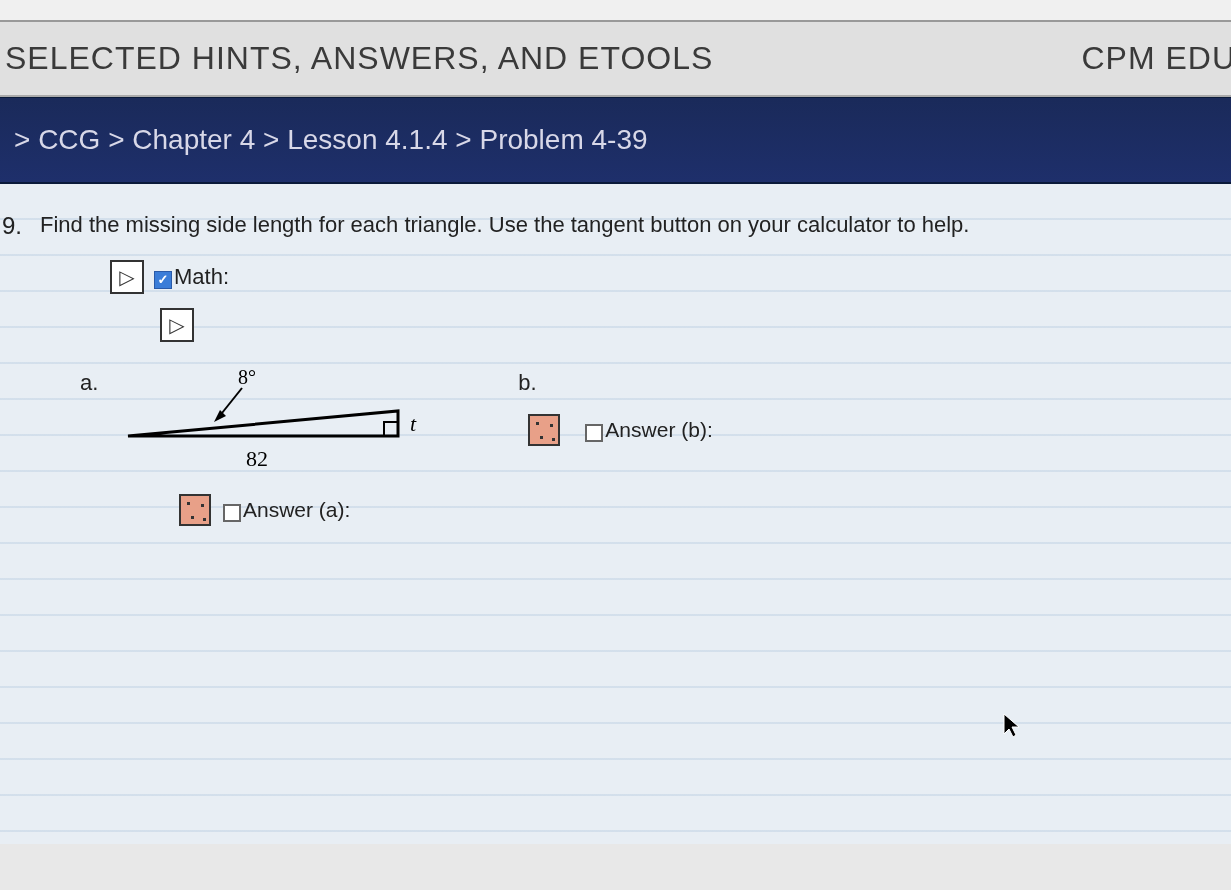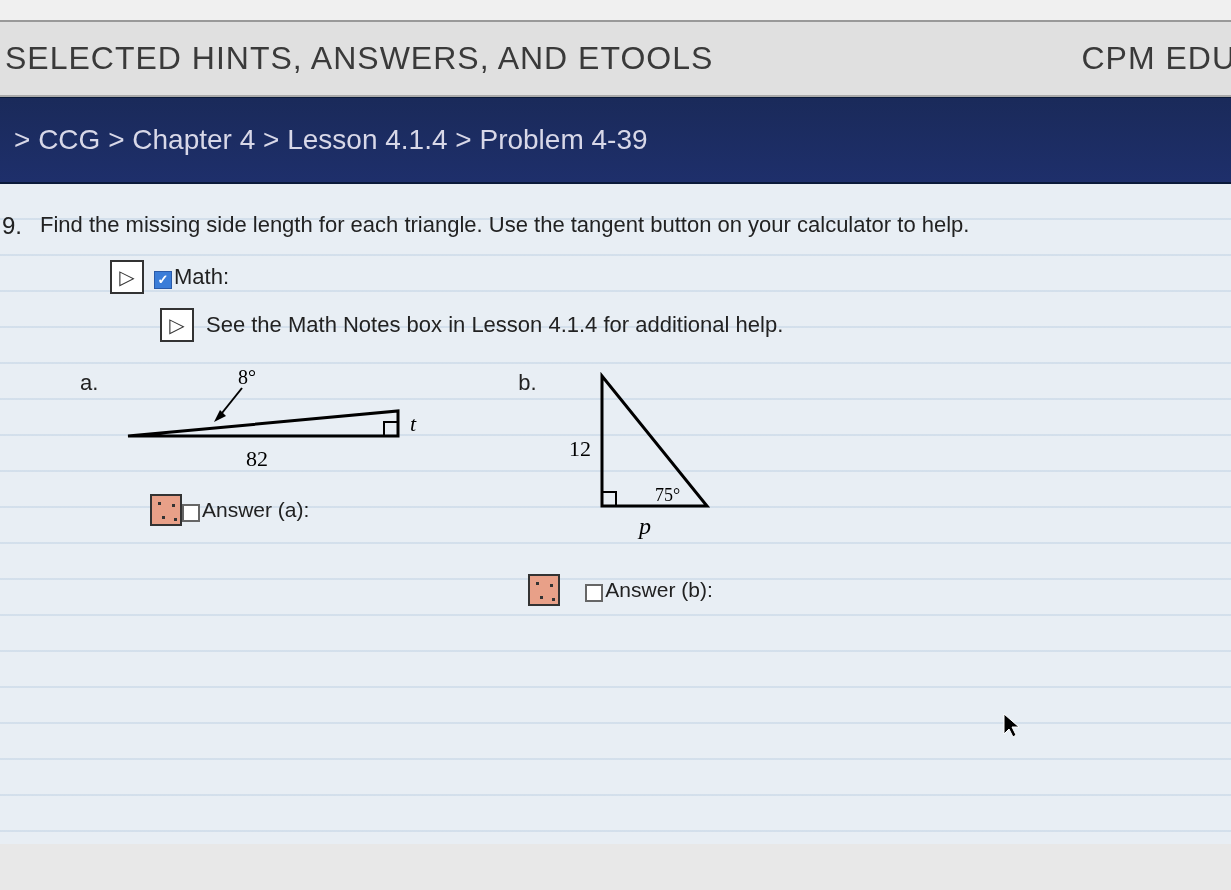--- a/index.html
+++ b/index.html
@@ -148,22 +148,23 @@
     }
     .triangle-a {
       width: 320px;
     }
     .triangle-b {
       width: 170px;
     }
     .answer-row {
       display: flex;
       align-items: center;
+      gap: 12px;
       margin-top: 18px;
-      margin-left: 70px;
+      margin-left: 99px;
     }
     .answer-row-b {
       display: flex;
       align-items: center;
       gap: 25px;
       margin-top: 18px;
       margin-left: 10px;
     }
     .answer-icon {
       width: 32px;
@@ -232,21 +233,20 @@
           <span class="checkbox-small">
             <span>✓</span>
           </span><span class="hint-label">Math:</span>
         </span>
       </div>
 
       <div class="hint-text-row">
         <div class="expand-box">
           <span>▷</span>
         </div>
-        <div class="hint-text">See the Math Notes box in Lesson 4.1.4 for additional help.</div>
       </div>
 
       <div class="parts-row">
 
         <div style="display:flex;flex-direction:column;">
           <div class="part">
             <div class="part-label">a.</div>
             <div class="triangle-a">
               <svg width="320" height="110" viewBox="0 0 320 110">
                 <text x="120" y="18" font-size="20" font-family="serif">8°</text>
@@ -263,29 +263,20 @@
             <div class="answer-icon"></div>
             <span>
               <span class="checkbox-empty"></span><span class="answer-label">Answer (a):</span>
             </span>
           </div>
         </div>
 
         <div style="display:flex;flex-direction:column;">
           <div class="part">
             <div class="part-label">b.</div>
-            <div class="triangle-b">
-              <svg width="170" height="190" viewBox="0 0 170 190">
-                <polygon points="45,10 45,140 150,140" fill="none" stroke="#000" stroke-width="3"></polygon>
-                <rect x="45" y="126" width="14" height="14" fill="none" stroke="#000" stroke-width="2"></rect>
-                <text x="12" y="90" font-size="22" font-family="serif">12</text>
-                <text x="98" y="135" font-size="18" font-family="serif">75°</text>
-                <text x="82" y="168" font-size="24" font-style="italic" font-family="serif">p</text>
-              </svg>
-            </div>
           </div>
           <div class="answer-row-b">
             <div class="answer-icon"></div>
             <span>
               <span class="checkbox-empty"></span><span class="answer-label">Answer (b):</span>
             </span>
           </div>
         </div>
       </div>
 

